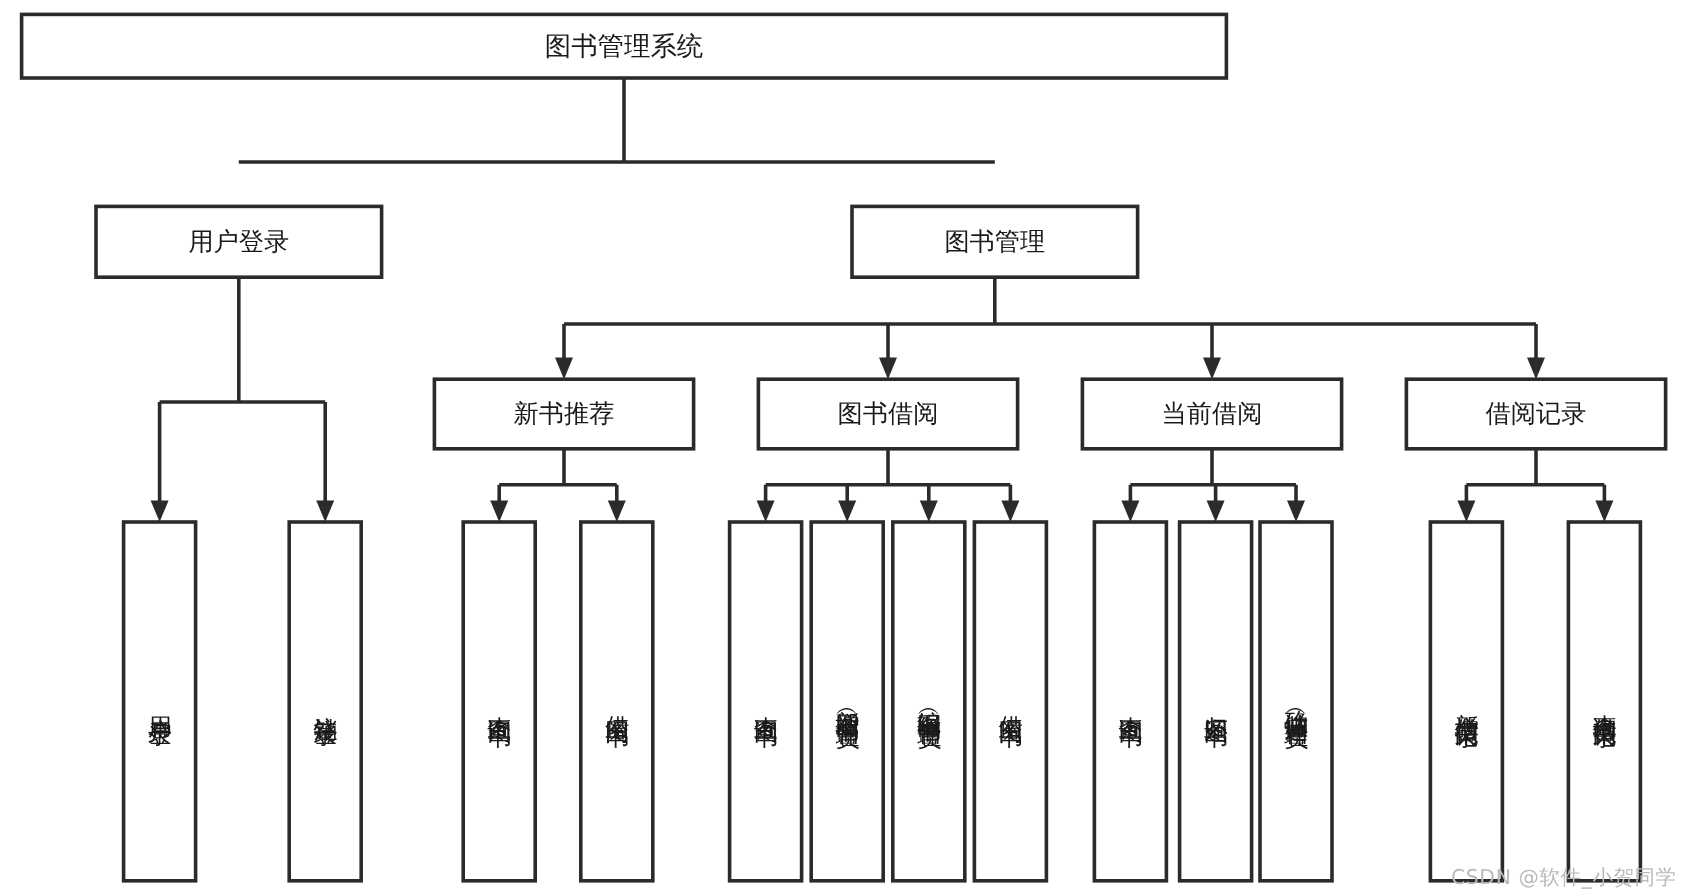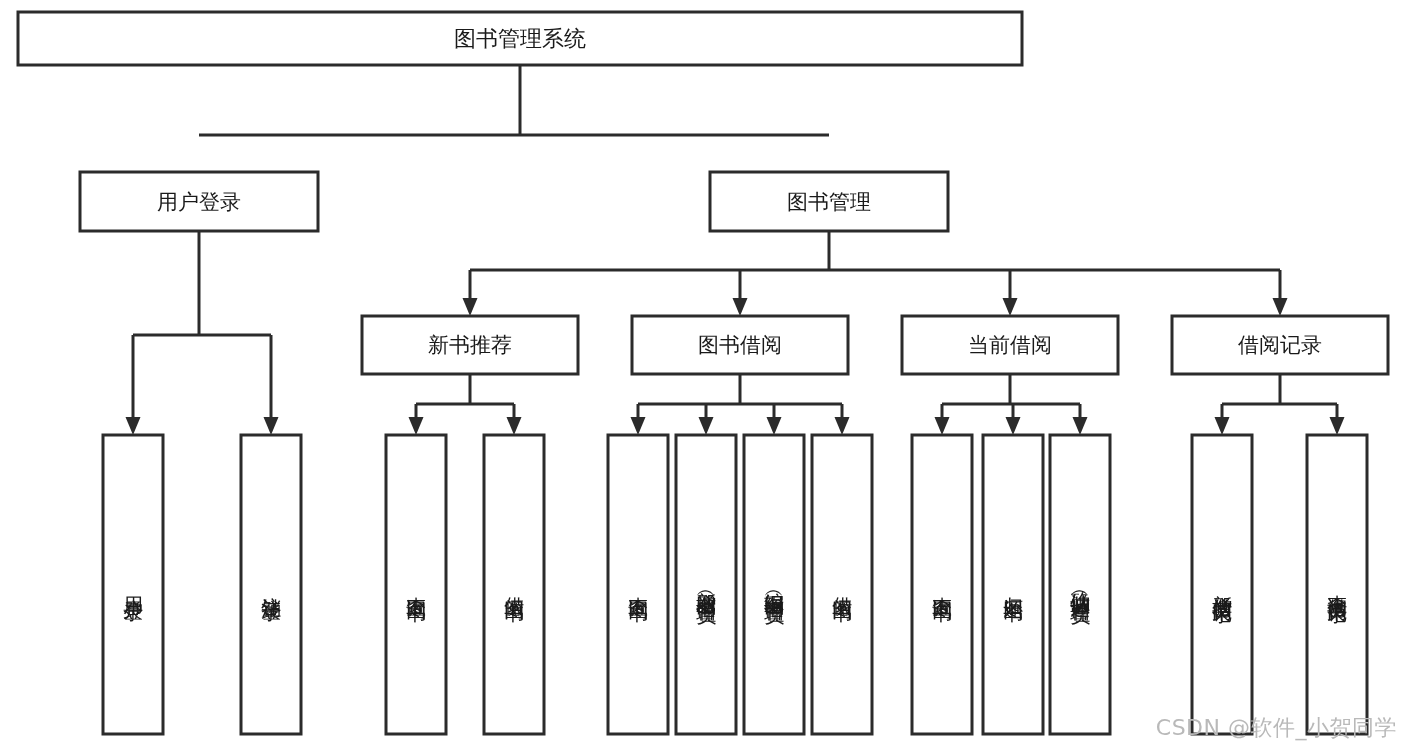--- a/index.html
+++ b/index.html
@@ -67,21 +67,21 @@
     letter-spacing: 2px;
     color: #1a1a1a;
     white-space: nowrap;
     text-align: center;
   }
   .watermark {
     position: absolute;
     right: 8px;
     bottom: 4px;
     font-family: "DejaVu Sans", "Liberation Sans", sans-serif;
-    font-size: 22px;
+    font-size: 17px;
     color: #b9b9b9;
     letter-spacing: 0.5px;
     white-space: nowrap;
     user-select: none;
   }
 </style>
 </head>
 <body>
 
 <div id="diagram-root">

